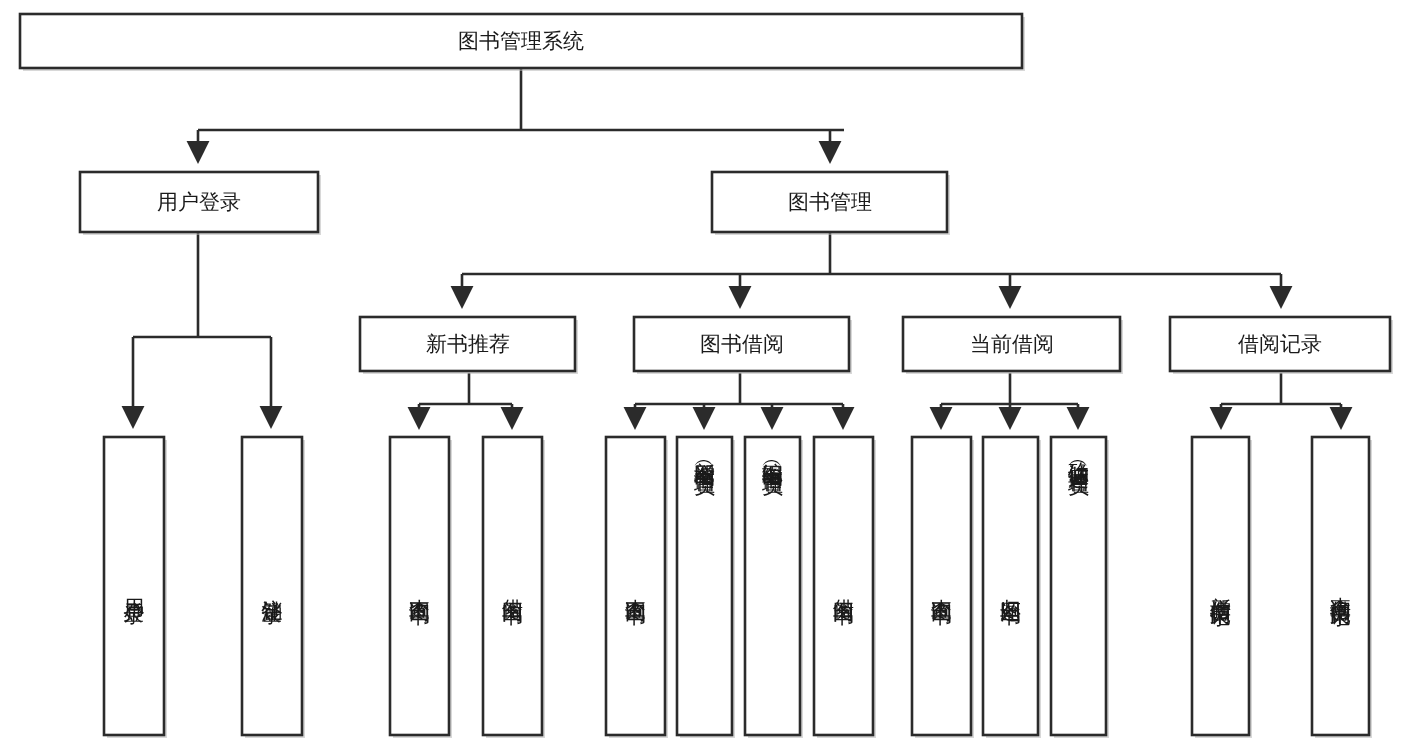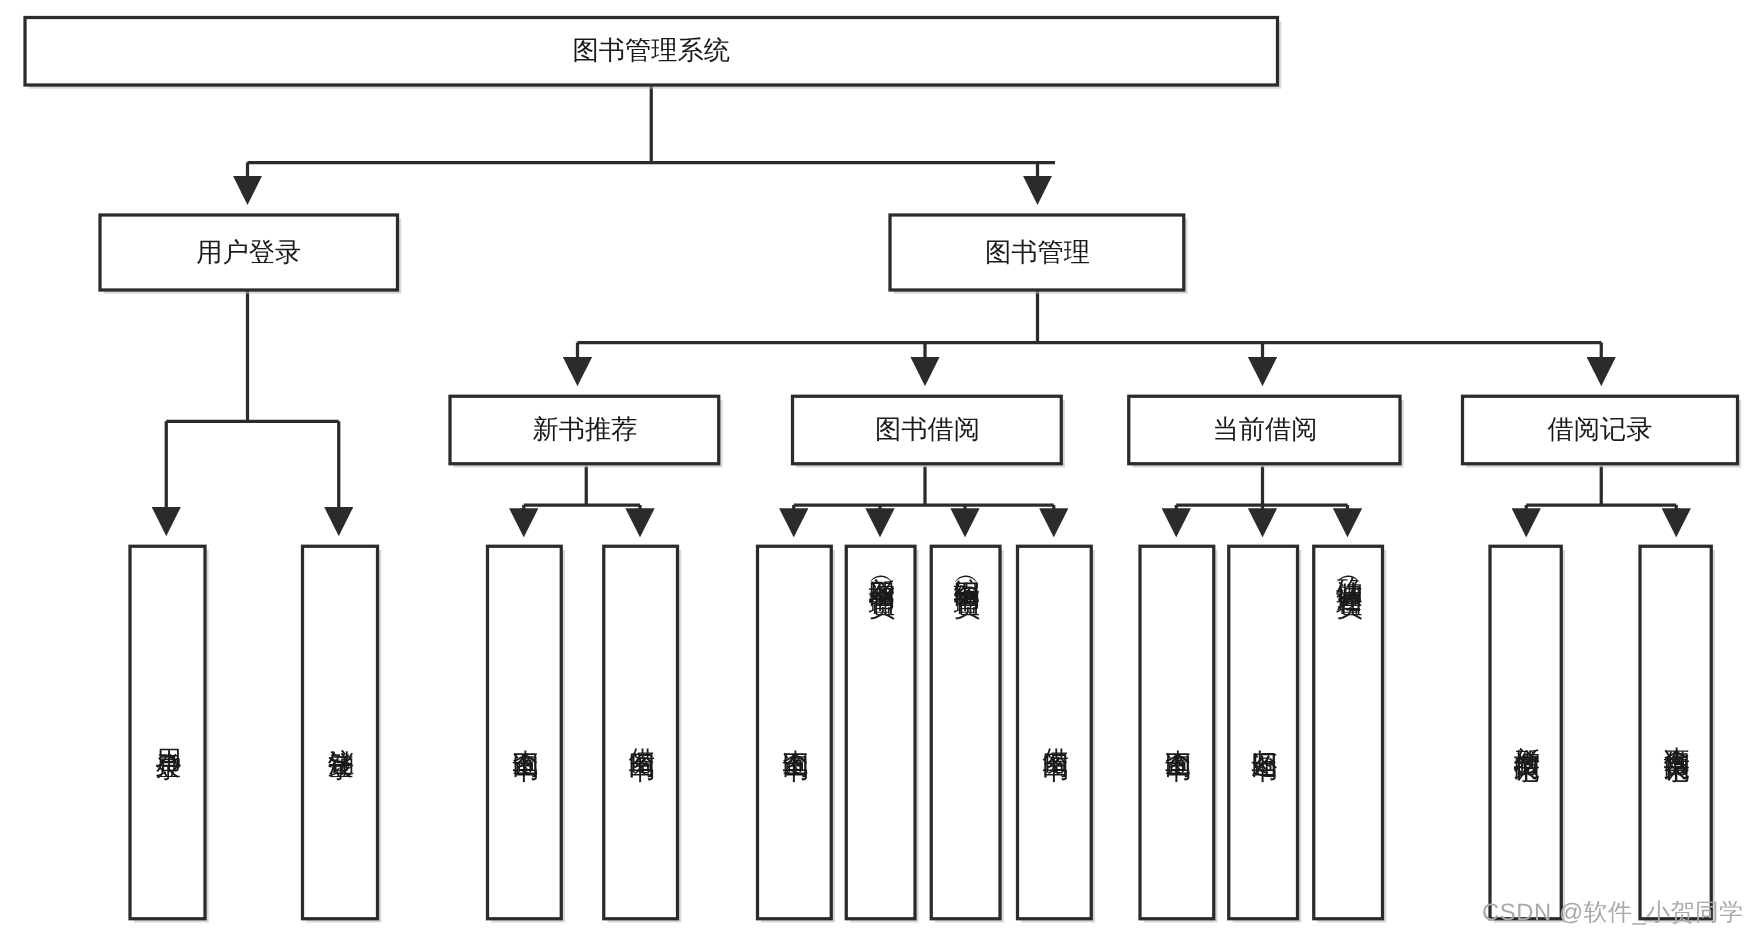--- a/index.html
+++ b/index.html
@@ -235,14 +235,13 @@
   <div class="vlabel" style="left:606px; top:437px; width:59px; height:298px;">查询图书</div>
   <div class="vlabel" style="left:677px; top:437px; width:55px; height:298px; justify-content:flex-start; padding-top:8px; box-sizing:border-box;">新增图书（管理员）</div>
   <div class="vlabel" style="left:745px; top:437px; width:55px; height:298px; justify-content:flex-start; padding-top:8px; box-sizing:border-box;">编辑图书（管理员）</div>
   <div class="vlabel" style="left:814px; top:437px; width:59px; height:298px;">借阅图书</div>
   <div class="vlabel" style="left:912px; top:437px; width:59px; height:298px;">查询图书</div>
   <div class="vlabel" style="left:983px; top:437px; width:55px; height:298px;">归还图书</div>
   <div class="vlabel" style="left:1051px; top:437px; width:55px; height:298px; justify-content:flex-start; padding-top:8px; box-sizing:border-box;">确认归还（管理员）</div>
   <div class="vlabel" style="left:1192px; top:437px; width:57px; height:298px;">新增借阅记录</div>
   <div class="vlabel" style="left:1312px; top:437px; width:57px; height:298px;">查询借阅记录</div>
 
-  <div id="watermark">CSDN @软件_小贺同学</div>
 </div>
 
 </body></html>

